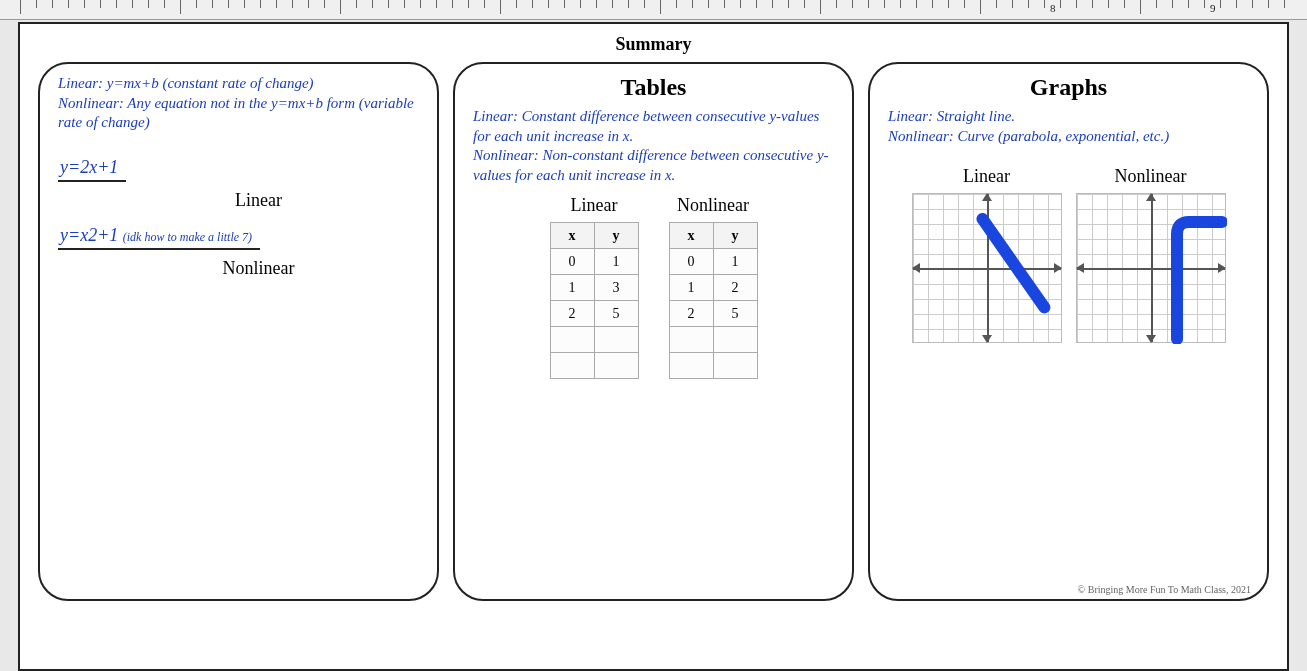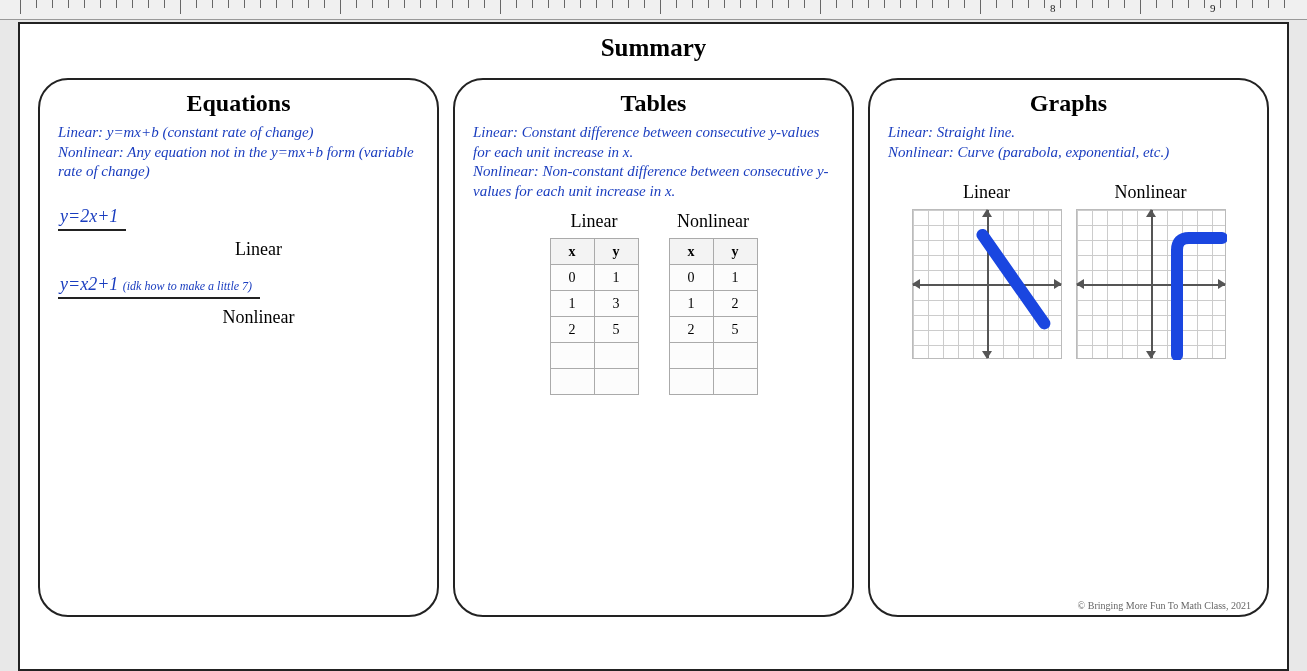--- a/index.html
+++ b/index.html
@@ -29,23 +29,23 @@
     left: 18px;
     right: 18px;
     bottom: 0;
     background: #fff;
     border: 2px solid #222;
     padding: 10px 18px 6px 18px;
   }
   .title {
     text-align: center;
     font-weight: bold;
-    font-size: 25px;
+    font-size: 18px;
     font-family: Georgia, serif;
-    margin-bottom: 16px;
+    margin-bottom: 7px;
   }
   .instr {
     font-size: 20px;
     line-height: 1.25;
     margin-bottom: 6px;
   }
   .cards {
     display: flex;
     gap: 14px;
     height: calc(100% - 90px);
@@ -220,21 +220,20 @@
     <div class="tick" style="left: 1268px;"></div>
     <div class="tick" style="left: 1284px;"></div>
   </div>
 
 <div class="page">
   <div class="title">Summary</div>
 
   <div class="cards">
 
     <div class="card">
-      <div class="card-title">Equations</div>
       <div class="answer" style="white-space:pre-line">Linear: y=mx+b (constant rate of change)
 Nonlinear: Any equation not in the y=mx+b form (variable rate of change)</div>
       <div class="eq-examples">
         <span class="eq-line">y=2x+1</span>
         <div class="eq-label">Linear</div>
         <span class="eq-line">
           <span>y=x2+1</span>
           <span class="eq-note">(idk how to make a little 7)</span>
         </span>
         <div class="eq-label">Nonlinear</div>

